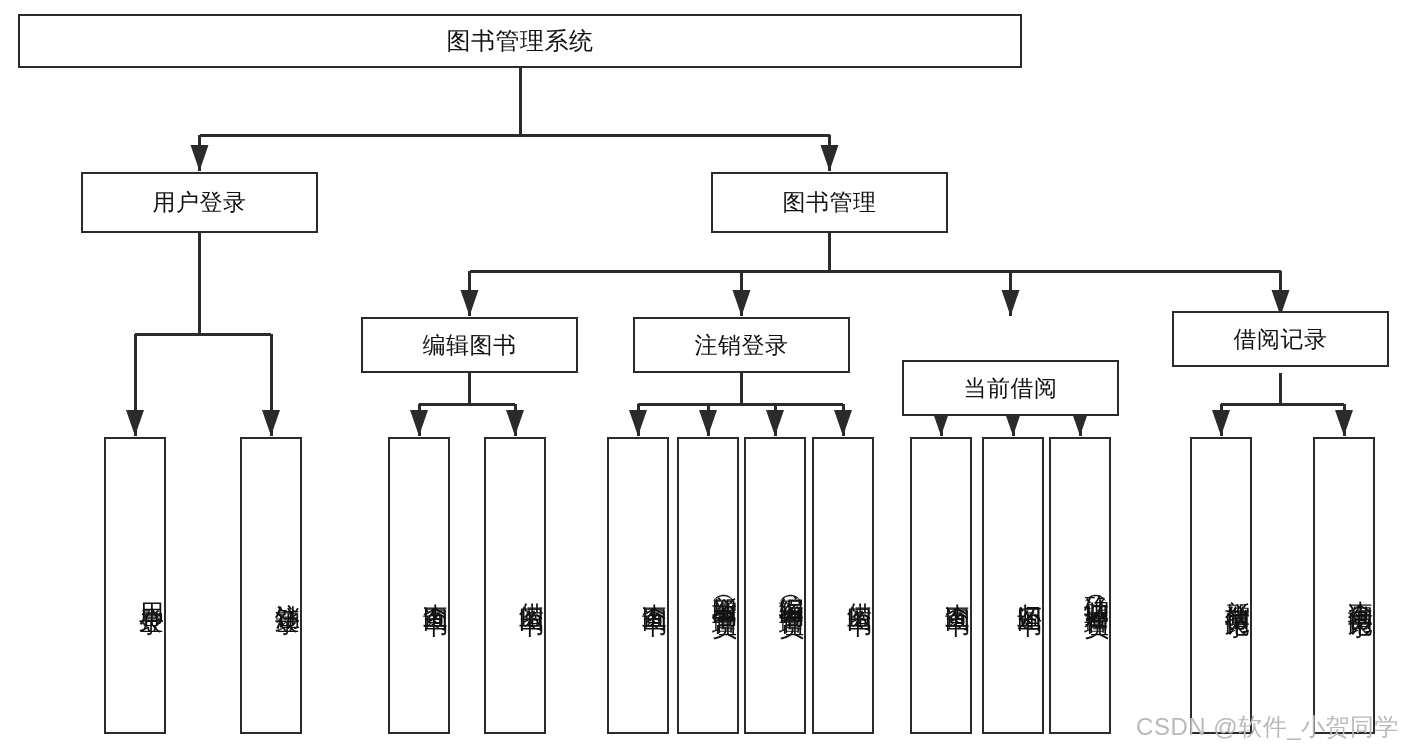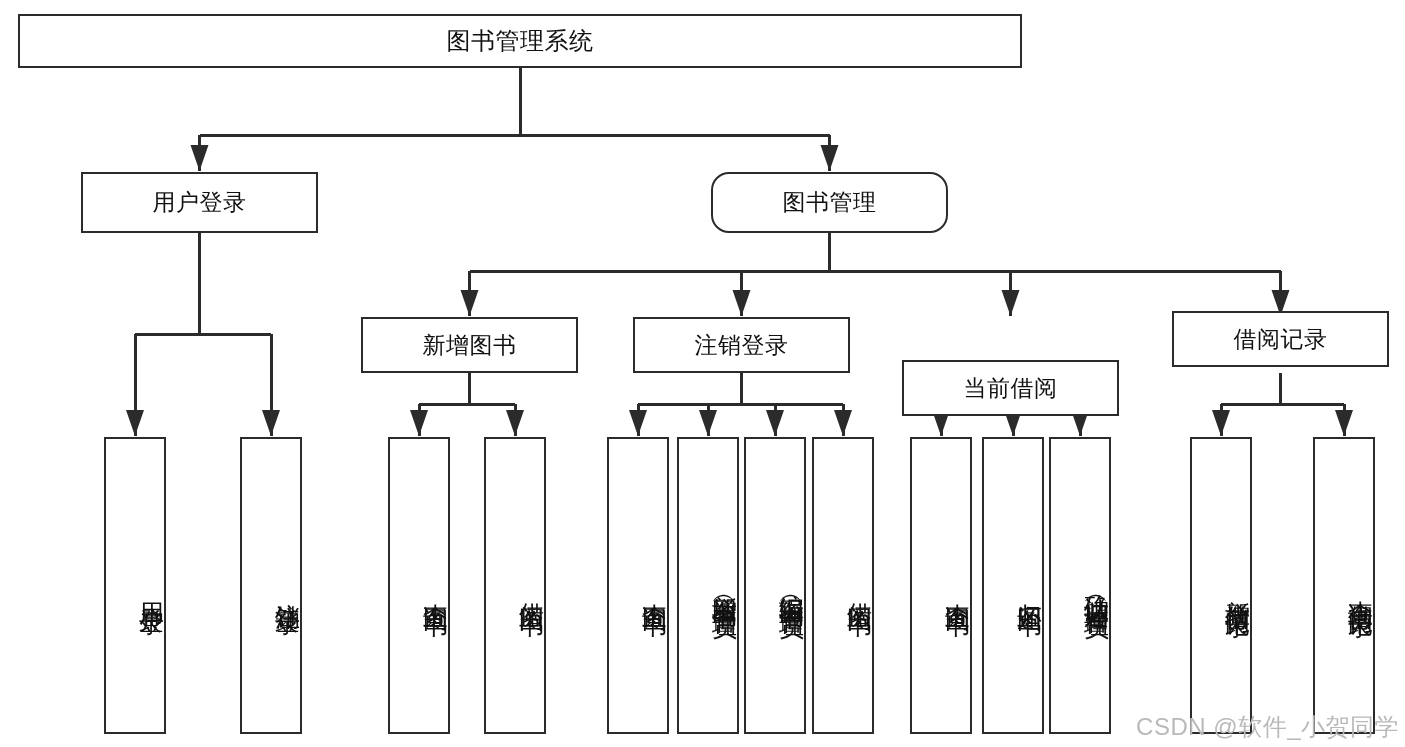--- a/index.html
+++ b/index.html
@@ -122,25 +122,25 @@
       <line x1="1344" y1="404" x2="1344" y2="436" stroke="#2b2b2b" stroke-width="3" shape-rendering="crispEdges"></line>
       <path d="M 1335 410 L 1353 410 L 1344 436 Z" fill="#2b2b2b"></path>
     </svg>
   <div id="nodes-layer">
       <div class="node horiz title" style="left: 18px; top: 14px; width: 1004px; height: 54px;">
         <span>图书管理系统</span>
       </div>
       <div class="node horiz" style="left: 81px; top: 172px; width: 237px; height: 61px;">
         <span>用户登录</span>
       </div>
-      <div class="node horiz" style="left: 711px; top: 172px; width: 237px; height: 61px; border-radius: 18px;">
+      <div class="node horiz" style="left: 711px; top: 172px; width: 237px; height: 61px;">
         <span>图书管理</span>
       </div>
       <div class="node horiz" style="left: 361px; top: 317px; width: 217px; height: 56px;">
-        <span>新增图书</span>
+        <span>编辑图书</span>
       </div>
       <div class="node horiz" style="left: 633px; top: 317px; width: 217px; height: 56px;">
         <span>注销登录</span>
       </div>
       <div class="node horiz" style="left: 902px; top: 317px; width: 217px; height: 56px; margin-top: 43px;">
         <span>当前借阅</span>
       </div>
       <div class="node horiz" style="left: 1172px; top: 311px; width: 217px; height: 56px;">
         <span>借阅记录</span>
       </div>

